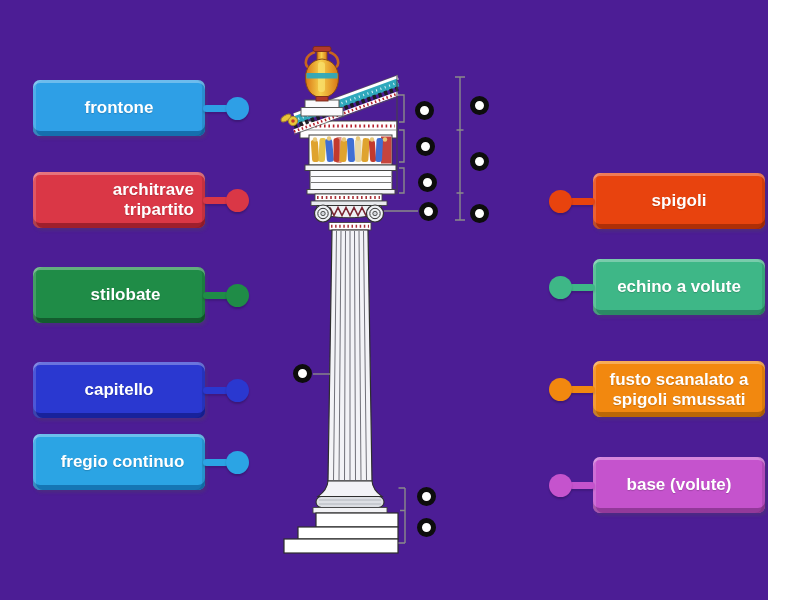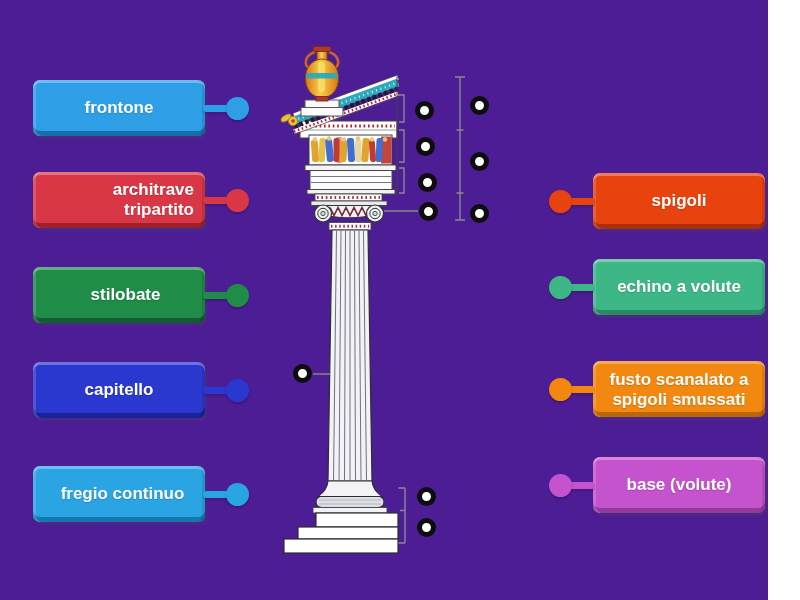--- a/index.html
+++ b/index.html
@@ -192,21 +192,21 @@
   <div class="label left" style="top: 267px; padding-left: 24px; --c: #1f8c47; --d: #135c2e;">
     <span class="label-text">stilobate</span>
     <span class="stem"></span>
     <span class="knob"></span>
   </div>
   <div class="label left" style="top: 362px; --c: #2a38d0; --d: #18229b;">
     <span class="label-text">capitello</span>
     <span class="stem"></span>
     <span class="knob"></span>
   </div>
-  <div class="label left" style="top: 466px; padding-left: 18px; --c: #2ba4e4; --d: #1576b4;">
+  <div class="label left" style="top: 434px; padding-left: 18px; --c: #2ba4e4; --d: #1576b4;">
     <span class="label-text">fregio continuo</span>
     <span class="stem"></span>
     <span class="knob"></span>
   </div>
 
   <div class="label right" style="top: 173px; --c: #e8430e; --d: #ad2f08;">
     <span class="label-text">spigoli</span>
     <span class="stem"></span>
     <span class="knob"></span>
   </div>

